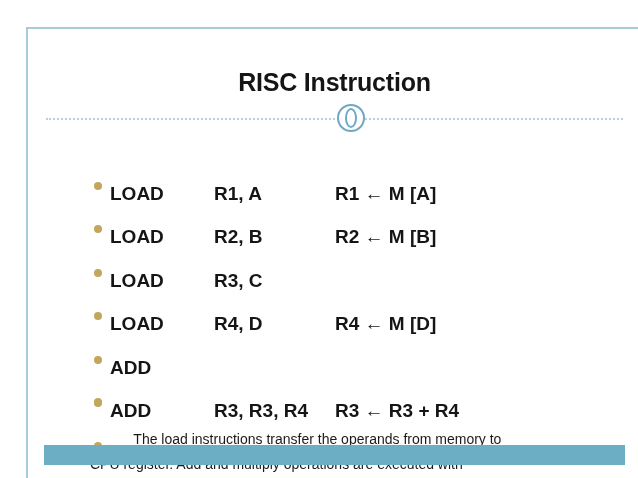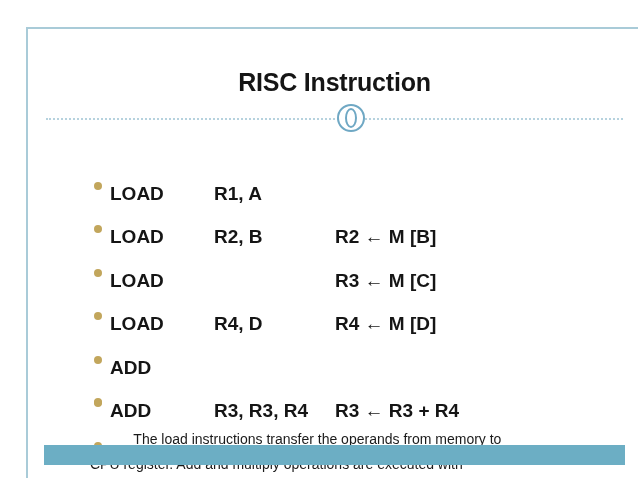--- a/index.html
+++ b/index.html
@@ -64,31 +64,32 @@
   <div class="divider-line"></div>
   <div class="divider-circle">
     <div class="inner"></div>
   </div>
 
   <div class="rows">
     <div class="irow">
       <span class="bullet"></span>
       <span class="op">LOAD</span>
       <span class="args">R1, A</span>
+      <span class="effect">R1 ← M [A]</span>
     </div>
     <div class="irow">
       <span class="bullet"></span>
       <span class="op">LOAD</span>
       <span class="args">R2, B</span>
       <span class="effect">R2 ← M [B]</span>
     </div>
     <div class="irow">
       <span class="bullet"></span>
       <span class="op">LOAD</span>
-      <span class="effect">R3 ← M [C]</span>
+      <span class="args">R3, C</span>
     </div>
     <div class="irow">
       <span class="bullet"></span>
       <span class="op">LOAD</span>
       <span class="args">R4, D</span>
       <span class="effect">R4 ← M [D]</span>
     </div>
     <div class="irow">
       <span class="bullet"></span>
       <span class="op">ADD</span>

